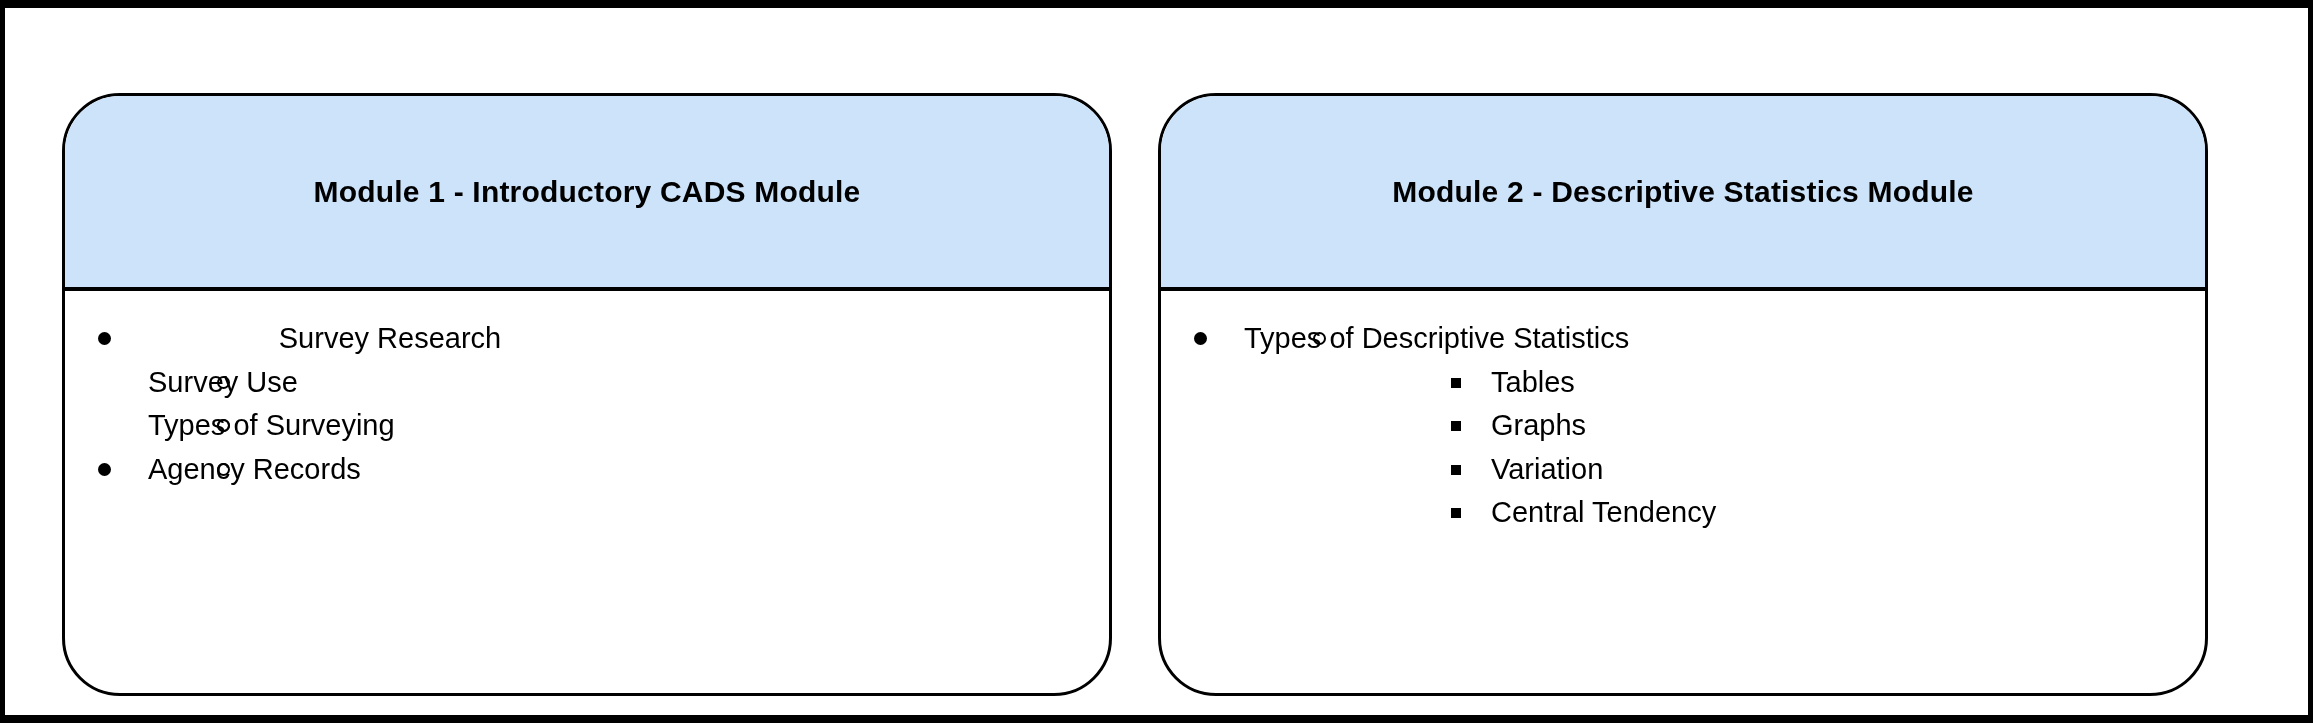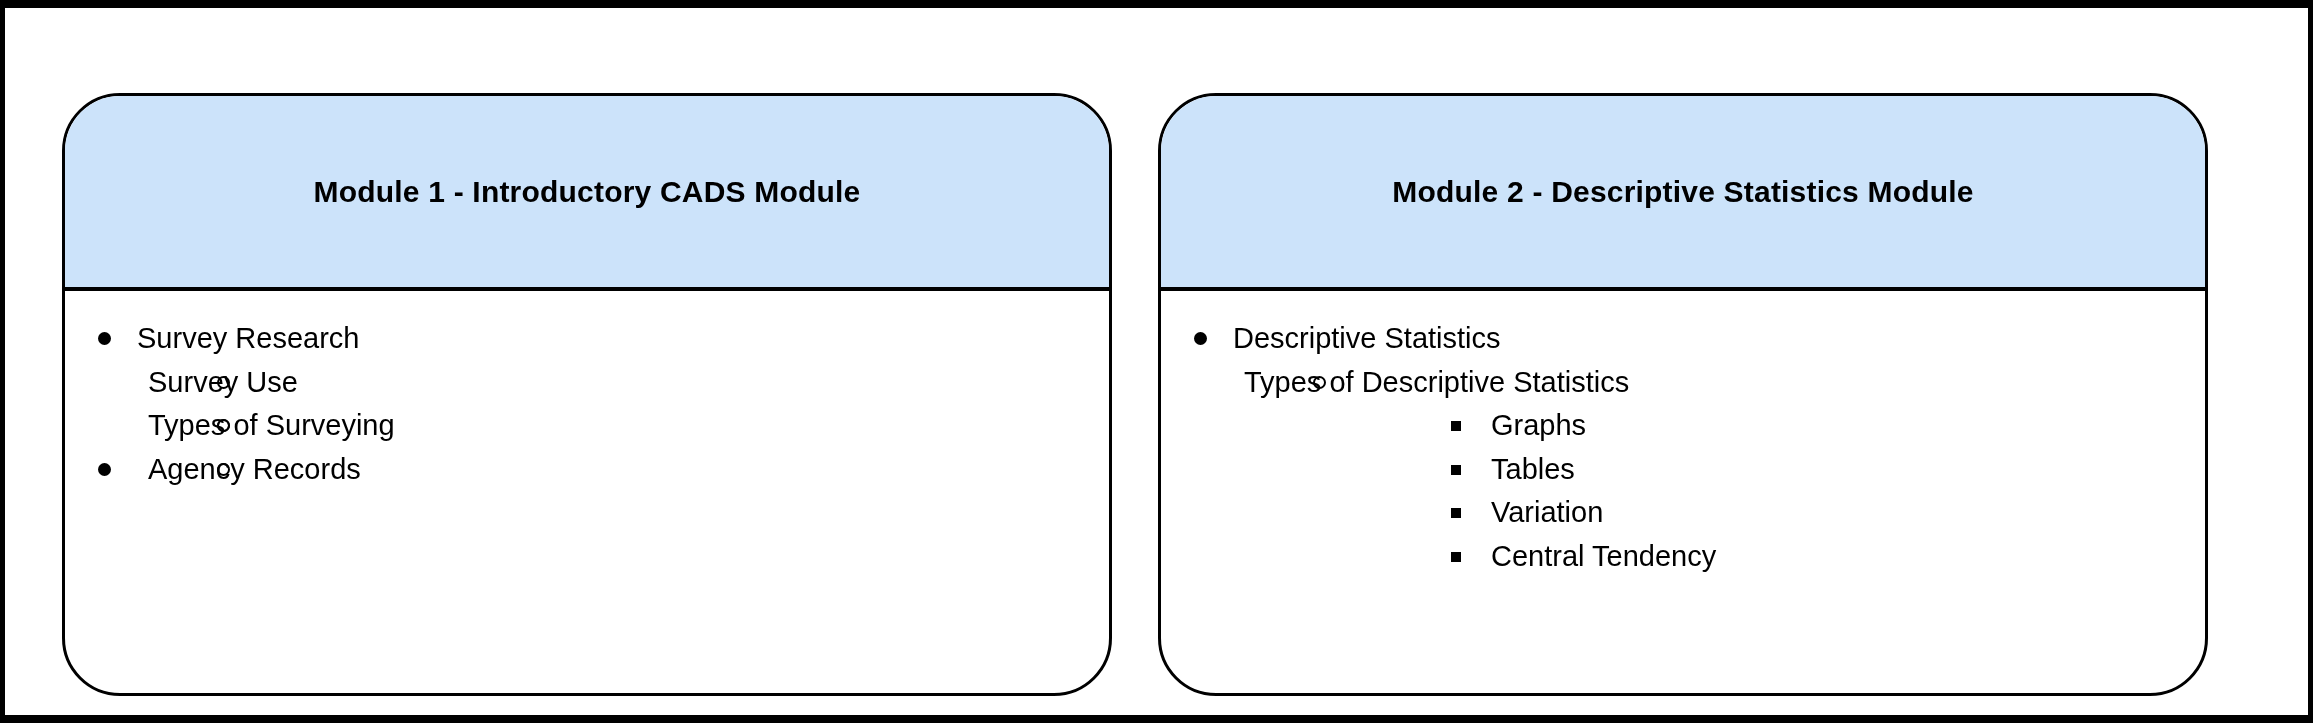--- a/index.html
+++ b/index.html
@@ -56,21 +56,21 @@
     list-style: none;
     margin: 0;
     padding: 26px 0 0 0;
     font-size: 29px;
     line-height: 43.5px;
   }
   .card.m0 ul.outline { width: 578px; }
   .card.m1 ul.outline { width: 790px; }
 
   ul.outline li { position: relative; }
-  li.lvl1 { padding-left: 72px; }
+  li.lvl1 { padding-left: 72px; text-align: center; }
   li.lvl2 { padding-left: 83px; }
   li.lvl3 { padding-left: 330px; }
 
   .bullet { position: absolute; display: block; }
   li.lvl1 .bullet {
     left: 33px; top: 15px;
     width: 13px; height: 13px;
     background: var(--stroke);
     border-radius: 50%;
   }
@@ -107,23 +107,23 @@
         </ul>
     </div>
   </div>
 
   <div class="card m1">
     <div class="card-header">
       <div class="card-title">Module 2 - Descriptive Statistics Module</div>
     </div>
     <div class="card-body">
       <ul class="outline">
-          <li class="lvl1"><span class="bullet"></span><span class="item-text">Descriptive Statistics</span></li>
+          <li class="lvl1"><span class="bullet"></span></li>
           <li class="lvl2"><span class="bullet"></span><span class="item-text">Types of Descriptive Statistics</span></li>
+          <li class="lvl3"><span class="bullet"></span><span class="item-text">Tables</span></li>
           <li class="lvl3"><span class="bullet"></span><span class="item-text">Graphs</span></li>
-          <li class="lvl3"><span class="bullet"></span><span class="item-text">Tables</span></li>
           <li class="lvl3"><span class="bullet"></span><span class="item-text">Variation</span></li>
           <li class="lvl3"><span class="bullet"></span><span class="item-text">Central Tendency</span></li>
         </ul>
     </div>
   </div>
 
 </div>
 
 </body></html>

